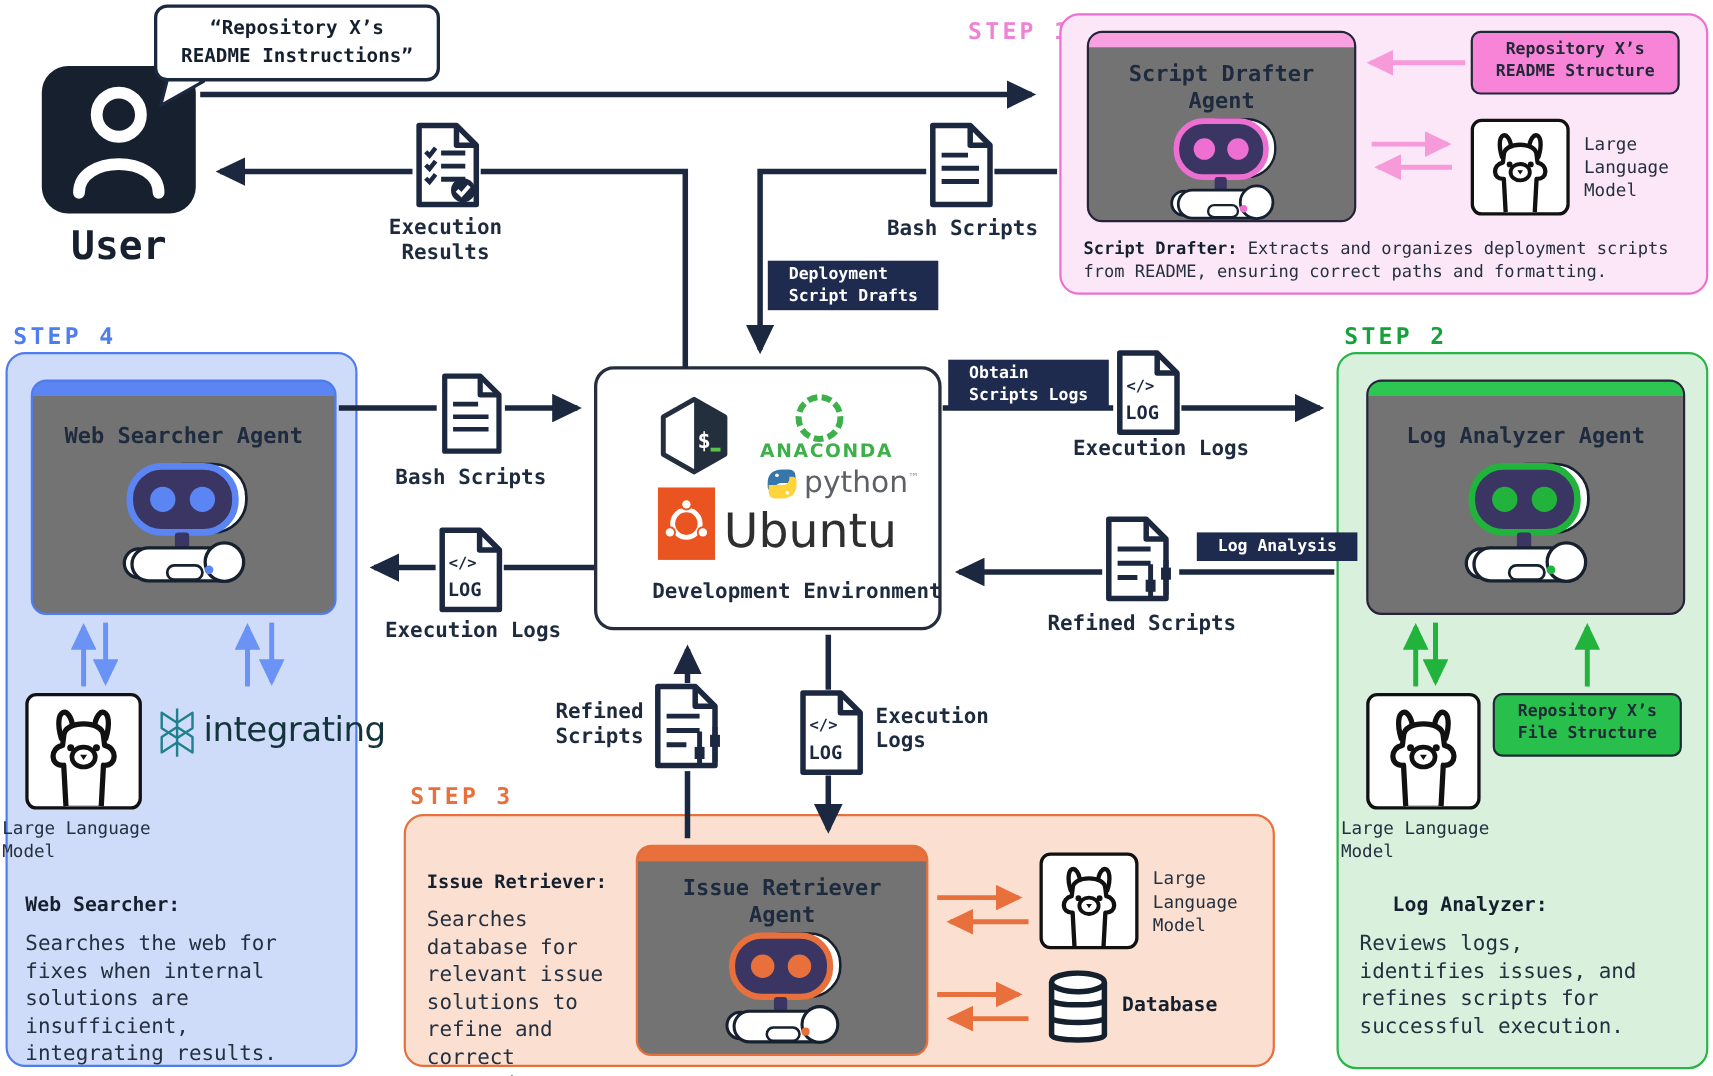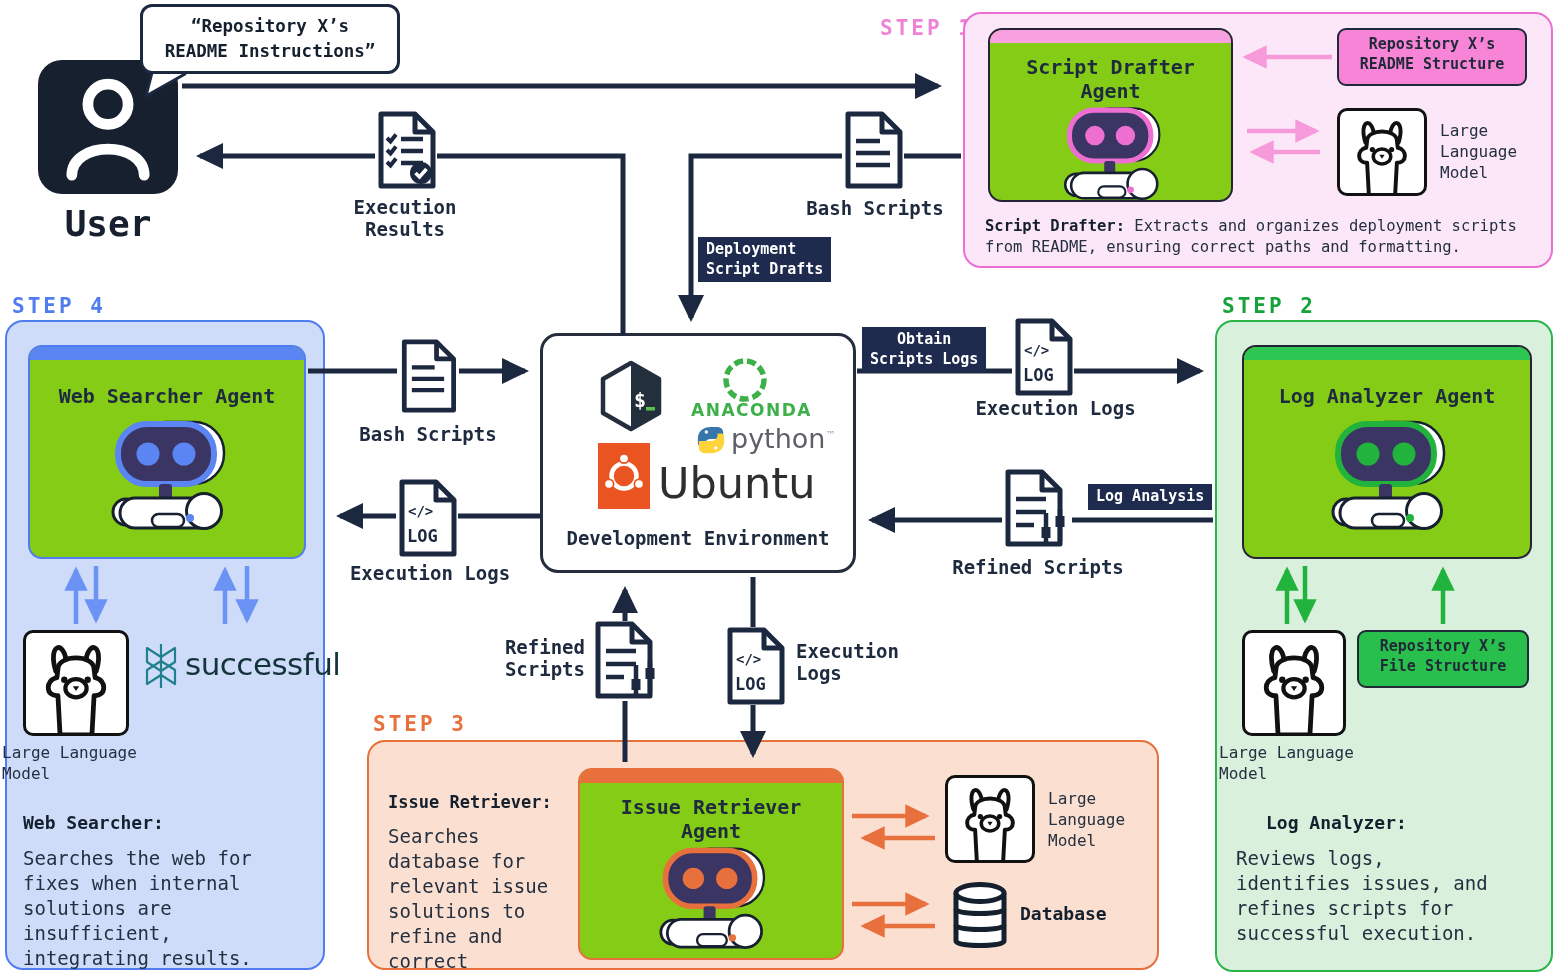--- a/index.html
+++ b/index.html
@@ -16,21 +16,21 @@
   .canvas{position:relative;width:1557px;height:978px;background:#fff}
   .abs{position:absolute}
   .panel{position:absolute;border-radius:18px;border:2.5px solid}
   .panel.p1{background:var(--pink-light);border-color:var(--pink)}
   .panel.p2{background:var(--green-light);border-color:#2ab44a}
   .panel.p3{background:var(--orange-light);border-color:var(--orange)}
   .panel.p4{background:var(--blue-light);border-color:var(--blue)}
   .step-label{position:absolute;font-weight:bold;font-size:21px;letter-spacing:3px}
   .step-label.s1{color:#ef82d5}.step-label.s2{color:#16a23a}
   .step-label.s3{color:#e8703d}.step-label.s4{color:var(--blue)}
-  .agent-card{position:absolute;background:#84cc16;border-radius:14px;border:2.5px solid #262238;
+  .agent-card{position:absolute;background:#737373;border-radius:14px;border:2.5px solid #262238;
     display:flex;flex-direction:column;align-items:center;overflow:hidden}
   .agent-card .topbar{width:100%;height:13px;flex:0 0 13px}
   .agent-card.c1 .topbar{background:var(--pink-bar)}
   .agent-card.c2 .topbar{background:var(--green-bar)}
   .agent-card.c3 .topbar{background:var(--orange)}
   .agent-card.c4 .topbar{background:var(--blue-bar)}
   .agent-card.c3{border-color:var(--orange)}
   .agent-card.c4{border-color:var(--blue)}
   .agent-title{font-weight:bold;font-size:20px;color:#1e2b3f;text-align:center;line-height:1.2;margin-top:12px}
   .robot{margin-top:2px}
@@ -43,29 +43,29 @@
   .badge.b2{background:var(--green-badge)}
   .llm-label{position:absolute;font-size:16px;line-height:1.32;color:var(--ink)}
   .llm-label.center{}
   .desc-head{position:absolute;font-weight:bold;font-size:18px;color:#15202f}
   .desc-body{position:absolute;font-size:19px;line-height:1.32;color:var(--ink)}
   .desc-inline{position:absolute;font-size:15.5px;line-height:1.38;color:var(--ink)}
   .desc-inline .b{font-weight:bold;color:#15202f}
   .flow-label{position:absolute;font-weight:bold;font-size:19px;color:#1e2b3f;text-align:center;line-height:1.18}
   .flow-label.right{text-align:right}.flow-label.left{text-align:left}
   .navy-label{position:absolute;background:var(--label-navy);color:#fff;font-weight:bold;
-    font-size:15px;line-height:1.3;padding:3px 8px}
-  .navy-label.center{text-align:center}
+    font-size:15px;line-height:1.3;padding:3px 19px}
+  .navy-label.center{text-align:left}
   .user-box{position:absolute;background:#16202e;border-radius:24px}
   .user-label{position:absolute;font-weight:bold;font-size:36px;color:#16202e;text-align:center}
   .bubble{position:absolute;background:#fff;border:3px solid #1b2840;border-radius:12px;
     display:flex;flex-direction:column;justify-content:center;text-align:center;
     font-weight:bold;font-size:17.5px;line-height:1.45;color:#15202f}
   .devenv{position:absolute;background:#fff;border:3px solid #262e3d;border-radius:18px}
-  .devenv-title{position:absolute;font-weight:bold;font-size:19px;color:#1e2b3f;text-align:center}
+  .devenv-title{position:absolute;font-weight:bold;font-size:19px;color:#1e2b3f;text-align:right}
   .anaconda-text{position:absolute;font-family:"DejaVu Sans",sans-serif;font-weight:bold;
     font-size:17px;letter-spacing:1.5px;color:var(--anaconda)}
   .python-text{position:absolute;font-family:"DejaVu Sans",sans-serif;font-size:27px;color:#5d6066}
   .python-tm{font-size:10px;vertical-align:super;color:#9aa0a6}
   .ubuntu-text{position:absolute;font-family:"DejaVu Sans",sans-serif;font-size:43px;color:#2f2f2f}
   .pplx-text{position:absolute;font-family:"DejaVu Sans",sans-serif;font-size:31px;color:#13343b;letter-spacing:-0.5px}
   .doc{position:absolute;background:#fff}
   svg{display:block}
   .db-label{position:absolute;font-weight:bold;font-size:18px;color:#15202f}
 </style>
@@ -292,21 +292,21 @@
   </div>
   <div class="llm-label center" style="left:2px;top:742px;width:150px">
     <div>Large Language</div>
       <div>Model</div>
   </div>
   <svg class="abs" style="left:143px;top:642px" width="36" height="48" viewBox="0 0 36 46">
     <path d="M4 5 L18 14 L32 5 V19 L18 28 L4 19 Z" fill="none" stroke="#20808d" stroke-width="2.2" stroke-linejoin="round"></path>
     <path d="M4 41 L18 32 L32 41 V27 L18 18 L4 27 Z" fill="none" stroke="#20808d" stroke-width="2.2" stroke-linejoin="round"></path>
     <path d="M18 1 V45" stroke="#20808d" stroke-width="2.2"></path>
   </svg>
-  <div class="pplx-text" style="left:185px;top:646px">successful</div>
+  <div class="pplx-text" style="left:185px;top:646px">integrating</div>
   <div class="desc-head" style="left:23px;top:812px">Web Searcher:</div>
   <div class="desc-body" style="left:23px;top:846px;width:272px">Searches the web for fixes when internal solutions are insufficient, integrating results.</div>
 
   <svg class="abs" style="left:0;top:0;pointer-events:none" width="1557" height="978">
     <defs>
       <marker id="aDark" markerWidth="6" markerHeight="5.2" refX="4.6" refY="2.6" orient="auto" markerUnits="strokeWidth">
           <path d="M0 0 L5.4 2.6 L0 5.2 Z" fill="#1b2840"></path>
         </marker>
       <marker id="aPink" markerWidth="6" markerHeight="5.2" refX="4.6" refY="2.6" orient="auto" markerUnits="strokeWidth">
           <path d="M0 0 L5.4 2.6 L0 5.2 Z" fill="#f79ad9"></path>

